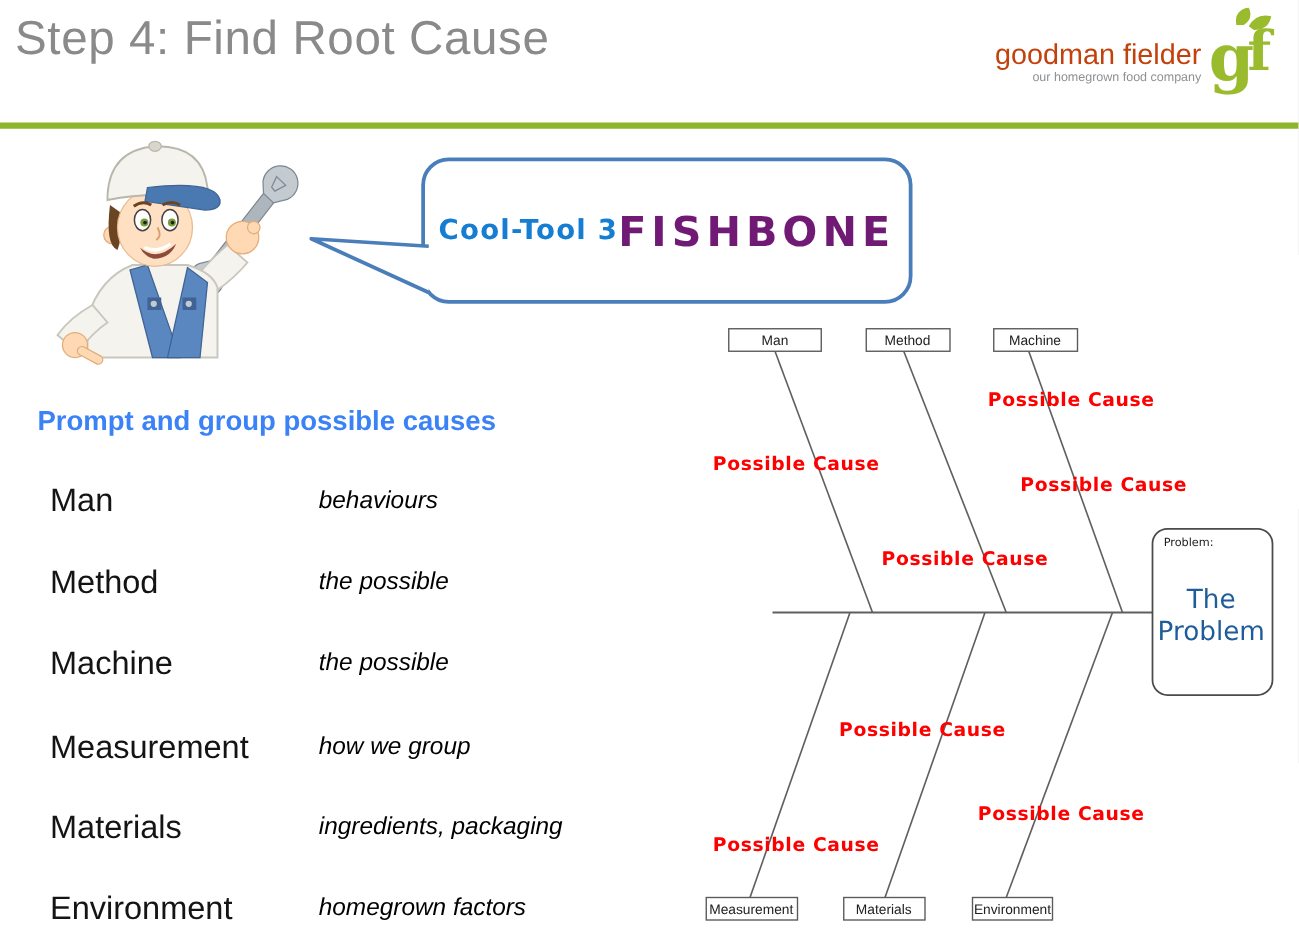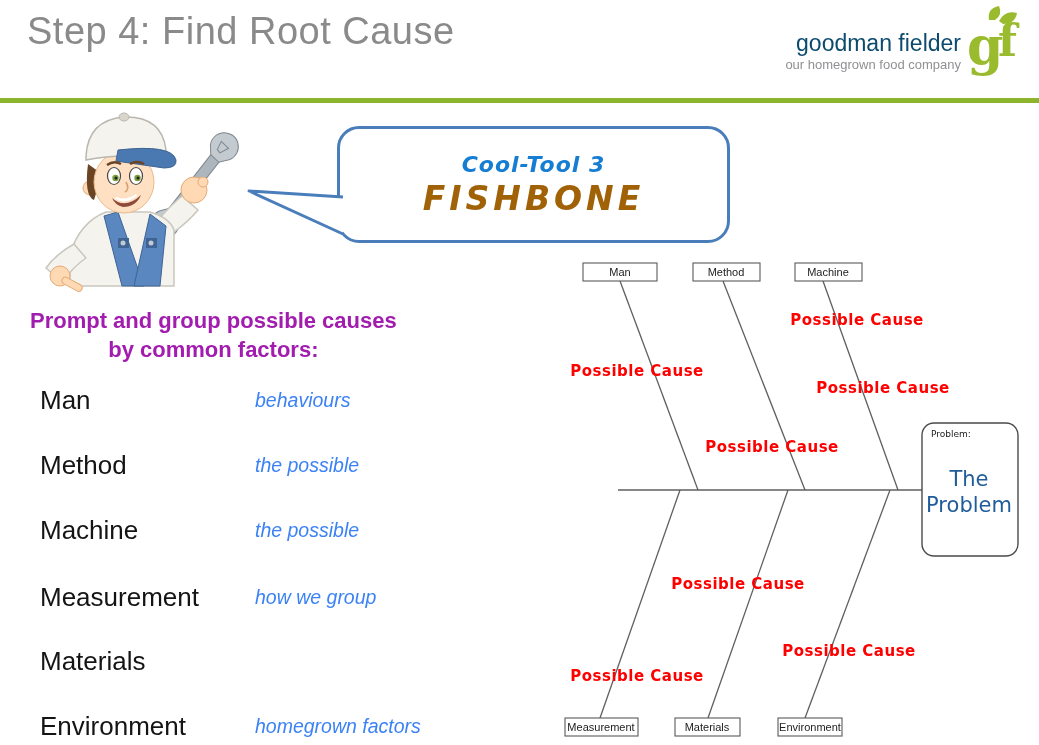--- a/index.html
+++ b/index.html
@@ -2,55 +2,55 @@
 <html><head>
 <meta charset="utf-8">
 <style>
   html,body{margin:0;padding:0;background:#e8e8e8;}
   .slide{
     position:relative;width:1039px;height:745px;background:#ffffff;
     font-family:"Liberation Sans",sans-serif;overflow:hidden;
   }
   
   .slide-title{
-    position:absolute;left:27px;top:10px;font-size:38px;font-weight:400;
+    position:absolute;left:12px;top:10px;font-size:38px;font-weight:400;
     color:#8a8a8a;letter-spacing:.5px;white-space:nowrap;
   }
   .logo{position:absolute;right:12px;top:6px;display:flex;align-items:flex-start;}
   .logo-text{text-align:right;margin-top:26px;margin-right:4px;}
-  .logo-name{font-size:23px;color:#0c4a6e;line-height:1;white-space:nowrap;}
-  .logo-tagline{font-size:13px;color:#8f9093;margin-top:2px;white-space:nowrap;}
+  .logo-name{font-size:23px;color:#c2410c;line-height:1;white-space:nowrap;}
+  .logo-tagline{font-size:10px;color:#8f9093;margin-top:2px;white-space:nowrap;}
   .green-rule{position:absolute;left:0;top:98px;width:1039px;height:5px;background:#8db42d;}
   
   .bubble{
     position:absolute;left:337px;top:126px;width:387px;height:111px;
     border:3px solid #4a7ebb;border-radius:22px;background:#fff;
-    display:flex;flex-direction:column;align-items:center;justify-content:center;z-index:2;font-style:italic;
+    display:flex;align-items:center;justify-content:center;z-index:2;
   }
   .bubble-line1{
     font-family:"DejaVu Sans",sans-serif;font-weight:bold;font-size:22px;
     color:#157dd2;letter-spacing:1px;
   }
   .bubble-line2{
     font-family:"DejaVu Sans",sans-serif;font-weight:bold;font-size:33px;
-    color:#a16207;letter-spacing:4px;margin-top:2px;
+    color:#701a75;letter-spacing:4px;margin-top:2px;
   }
   .bubble-tail{position:absolute;left:243px;top:178px;z-index:3;}
   .mechanic{position:absolute;left:22px;top:104px;z-index:1;}
   
   .intro{
-    position:absolute;left:30px;top:306px;font-size:22px;font-weight:bold;
-    color:#a21caf;line-height:1.33;text-align:center;
+    position:absolute;left:30px;top:322px;font-size:22px;font-weight:bold;
+    color:#3b82f6;line-height:1.33;
   }
   .factors{position:absolute;left:0;top:0;}
   .factor-row{position:absolute;left:40px;width:470px;}
   .factor-label{font-size:26px;color:#141414;font-weight:400;}
   .factor-desc{
     position:absolute;left:215px;top:4px;font-size:19.5px;font-style:italic;
-    color:#3b82f6;white-space:nowrap;
+    color:#000000;white-space:nowrap;
   }
   .frow0{top:385px}.frow1{top:450px}.frow2{top:515px}
   .frow3{top:582px}.frow4{top:646px}.frow5{top:711px}
   
   .fishbone{position:absolute;left:540px;top:255px;}
   .cat-box{fill:#ffffff;stroke:#5a5a5a;stroke-width:1.1;}
   .cat-label{font-family:"Liberation Sans",sans-serif;font-size:11px;fill:#222;text-anchor:middle;}
   .bone{stroke:#5f5f5f;stroke-width:1.3;fill:none;}
   .spine{stroke:#5f5f5f;stroke-width:1.6;fill:none;}
   .cause{
@@ -134,21 +134,20 @@
   <div class="bubble">
     <div class="bubble-line1">Cool-Tool 3</div>
     <div class="bubble-line2">FISHBONE</div>
   </div>
   <svg class="bubble-tail" width="104" height="70" viewBox="0 0 104 70">
     <path d="M100,19 L6,13 L100,56" fill="#ffffff" stroke="#4a7ebb" stroke-width="3" stroke-linejoin="round"></path>
   </svg>
 
   <div class="intro">
     <div>Prompt and group possible causes</div>
-    <div>by common factors:</div>
   </div>
 
   <div class="factors">
     <div class="factor-row frow0">
       <span class="factor-label">Man</span>
       <span class="factor-desc">behaviours</span>
     </div>
     <div class="factor-row frow1">
       <span class="factor-label">Method</span>
       <span class="factor-desc">the possible</span>
@@ -156,20 +155,21 @@
     <div class="factor-row frow2">
       <span class="factor-label">Machine</span>
       <span class="factor-desc">the possible</span>
     </div>
     <div class="factor-row frow3">
       <span class="factor-label">Measurement</span>
       <span class="factor-desc">how we group</span>
     </div>
     <div class="factor-row frow4">
       <span class="factor-label">Materials</span>
+      <span class="factor-desc">ingredients, packaging</span>
     </div>
     <div class="factor-row frow5">
       <span class="factor-label">Environment</span>
       <span class="factor-desc">homegrown factors</span>
     </div>
   </div>
 
   <svg class="fishbone" width="499" height="490" viewBox="0 0 499 490">
 
     <line class="spine" x1="78" y1="235" x2="384" y2="235"></line>

